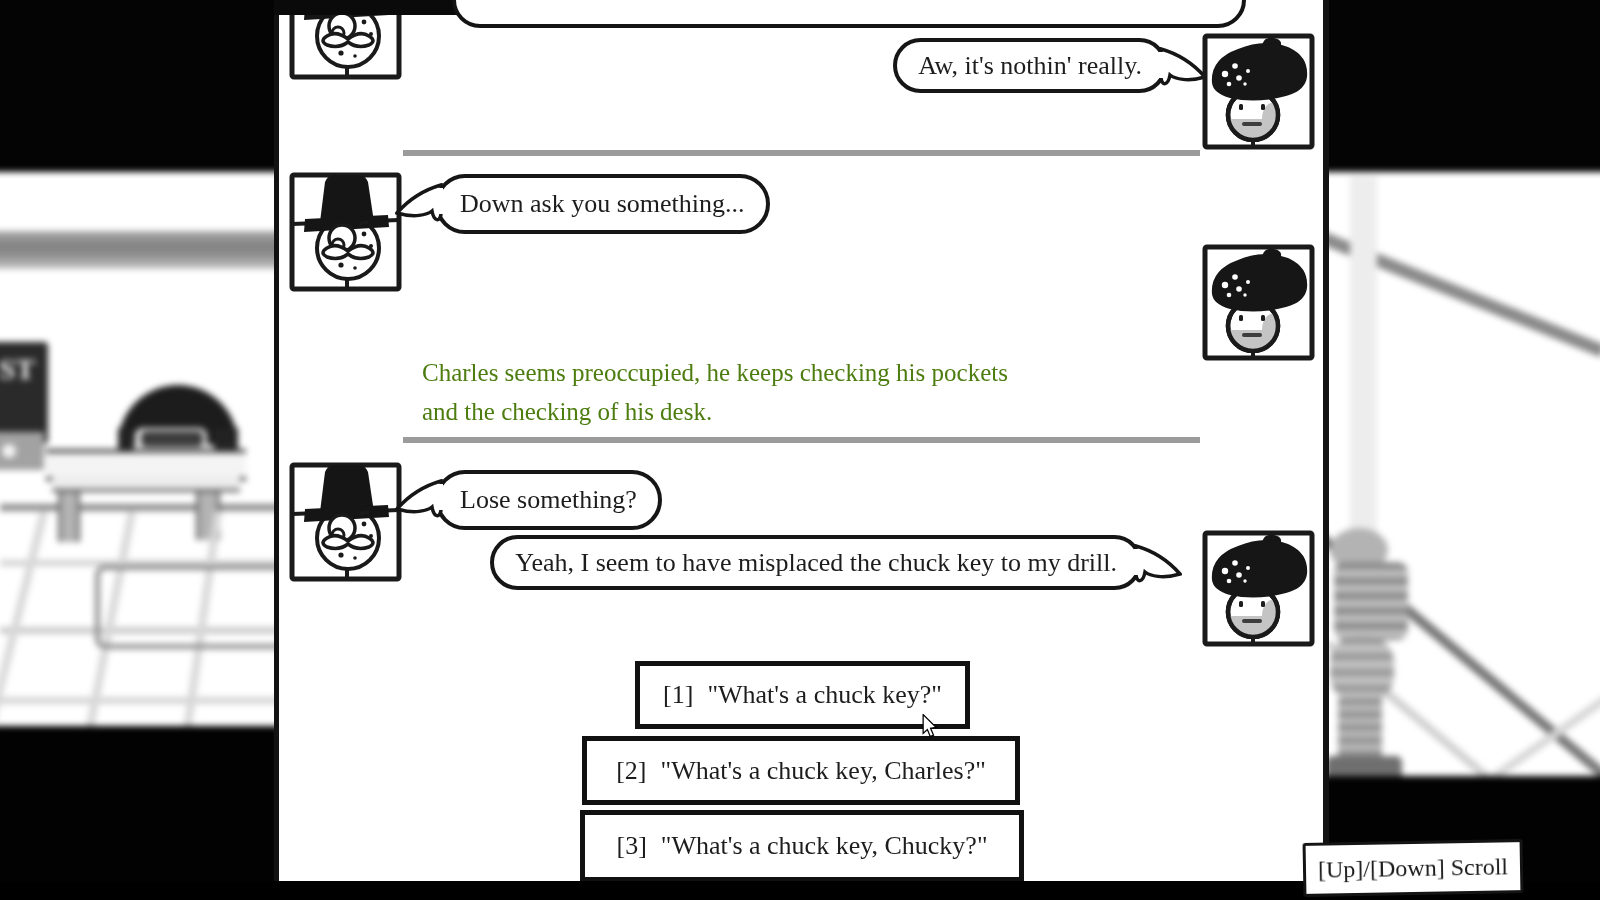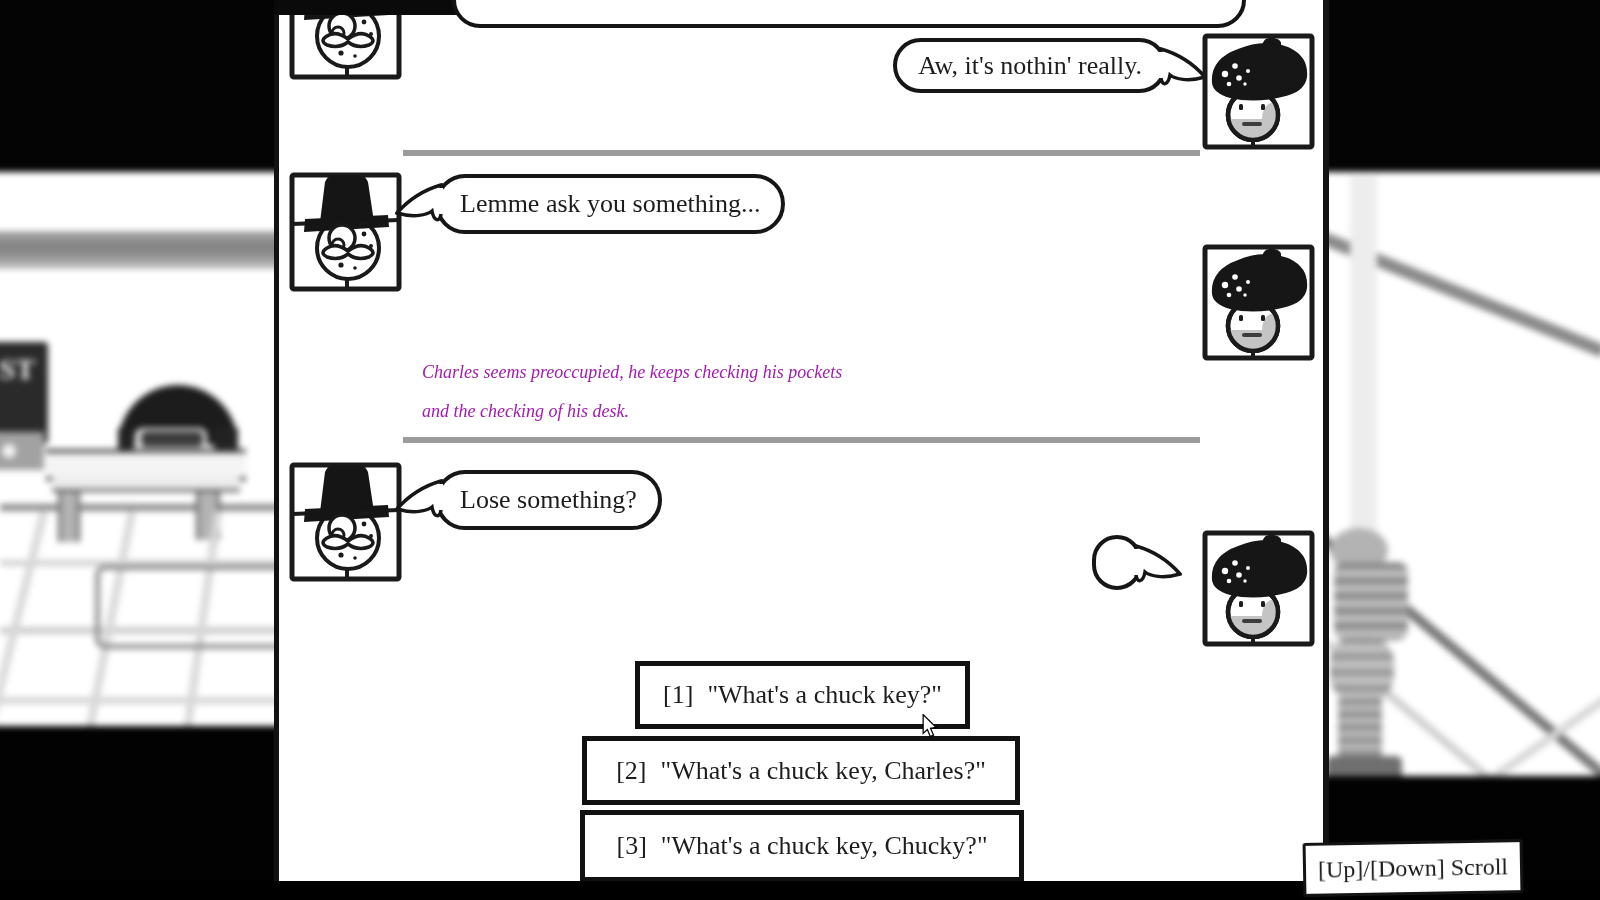--- a/index.html
+++ b/index.html
@@ -57,21 +57,21 @@
   
   #panel{position:absolute;left:274px;top:0;width:1044px;height:885px;background:#fff;
     border-left:5px solid #121212;border-right:6px solid #121212;z-index:2;}
   .divider{position:absolute;height:6px;background:#9b9b9b;}
   .bubble{position:absolute;background:#fff;border:4px solid #161616;border-radius:30px;
     padding:0 21px;white-space:nowrap;font-size:26px;text-align:center;}
   .tail{position:absolute;width:48px;height:44px;top:5px;}
   .tail-right{right:-44px;}
   .tail-left{left:-44px;transform:scaleX(-1);}
   .portrait{position:absolute;}
-  .narration{position:absolute;font-size:18px;line-height:39px;white-space:nowrap;color:#a21caf;font-style:italic;}
+  .narration{position:absolute;font-size:25px;line-height:39px;white-space:nowrap;color:#4d7c0f;}
   .option{position:absolute;background:#fff;border:5px solid #111;display:flex;
     align-items:center;justify-content:center;font-size:26px;gap:14px;white-space:nowrap;}
   .cut-strip{position:absolute;left:-5px;top:0;width:186px;height:15px;background:#0a0a0a;}
   .cut-bubble{position:absolute;left:173px;top:-52px;width:786px;height:72px;
     background:#fff;border:4px solid #141414;border-radius:28px;}
   #bottom-bar{position:absolute;left:0;top:881px;width:1600px;height:19px;background:#000;z-index:3;}
   #scroll-hint{position:absolute;left:1303px;top:841px;width:214px;height:48px;background:#fff;
     border:3px solid #141414;border-radius:3px;z-index:4;transform:rotate(-1deg);
     display:flex;align-items:center;justify-content:center;font-size:24px;color:#1b1b1b;}
   #cursor{position:absolute;left:643px;top:714px;z-index:5;}
@@ -194,21 +194,21 @@
     <path d="M70,53 q6,-4 10,-2" fill="none" stroke="#1a1a1a" stroke-width="3"></path>
     <circle cx="75" cy="62" r="2.4" fill="#1a1a1a"></circle>
     <path d="M59,79 Q47,70 38,76 Q30,81 38,85 Q50,89 59,82 Q68,89 80,85 Q88,81 80,76 Q71,70 59,79 Z" fill="#fff" stroke="#1a1a1a" stroke-width="3.5"></path>
     <circle cx="52" cy="93" r="2.6" fill="#1a1a1a"></circle>
     <circle cx="66" cy="96" r="1.8" fill="#1a1a1a"></circle>
     <circle cx="82" cy="74" r="2" fill="#1a1a1a"></circle>
     <line x1="58" y1="107" x2="58" y2="117" stroke="#1a1a1a" stroke-width="4"></line>
   </svg>
 </div>
     <div class="bubble" style="left:156px;top:174px;height:52px;line-height:52px;">
-      <span>Lemme ask you something...</span>
+      <span>Down ask you something...</span>
       <span class="tail tail-left">
   <svg width="48" height="44" viewBox="0 0 48 44" xmlns="http://www.w3.org/2000/svg">
     <path d="M2,2 C16,6 32,14 46,30 C29,35 16,32 11,28 C9,39 3,39 2,31 C1,26 2,16 2,2 Z" fill="#fff" stroke="#161616" stroke-width="3.5"></path>
     <rect x="-1" y="5" width="7" height="26" fill="#fff"></rect>
   </svg>
 </span>
     </div>
 
     <div class="portrait" style="left:923px;top:244px;">
   <svg width="113" height="117" viewBox="0 0 113 117" xmlns="http://www.w3.org/2000/svg">
@@ -266,20 +266,21 @@
       <span>Lose something?</span>
       <span class="tail tail-left">
   <svg width="48" height="44" viewBox="0 0 48 44" xmlns="http://www.w3.org/2000/svg">
     <path d="M2,2 C16,6 32,14 46,30 C29,35 16,32 11,28 C9,39 3,39 2,31 C1,26 2,16 2,2 Z" fill="#fff" stroke="#161616" stroke-width="3.5"></path>
     <rect x="-1" y="5" width="7" height="26" fill="#fff"></rect>
   </svg>
 </span>
     </div>
 
     <div class="bubble" style="right:181px;top:535px;height:47px;line-height:47px;">
+      <span>Yeah, I seem to have misplaced the chuck key to my drill.</span>
       <span class="tail tail-right">
   <svg width="48" height="44" viewBox="0 0 48 44" xmlns="http://www.w3.org/2000/svg">
     <path d="M2,2 C16,6 32,14 46,30 C29,35 16,32 11,28 C9,39 3,39 2,31 C1,26 2,16 2,2 Z" fill="#fff" stroke="#161616" stroke-width="3.5"></path>
     <rect x="-1" y="5" width="7" height="26" fill="#fff"></rect>
   </svg>
 </span>
     </div>
     <div class="portrait" style="left:923px;top:530px;">
   <svg width="113" height="117" viewBox="0 0 113 117" xmlns="http://www.w3.org/2000/svg">
     <rect x="3" y="3" width="107" height="111" rx="2" fill="#fff" stroke="#1a1a1a" stroke-width="5"></rect>

